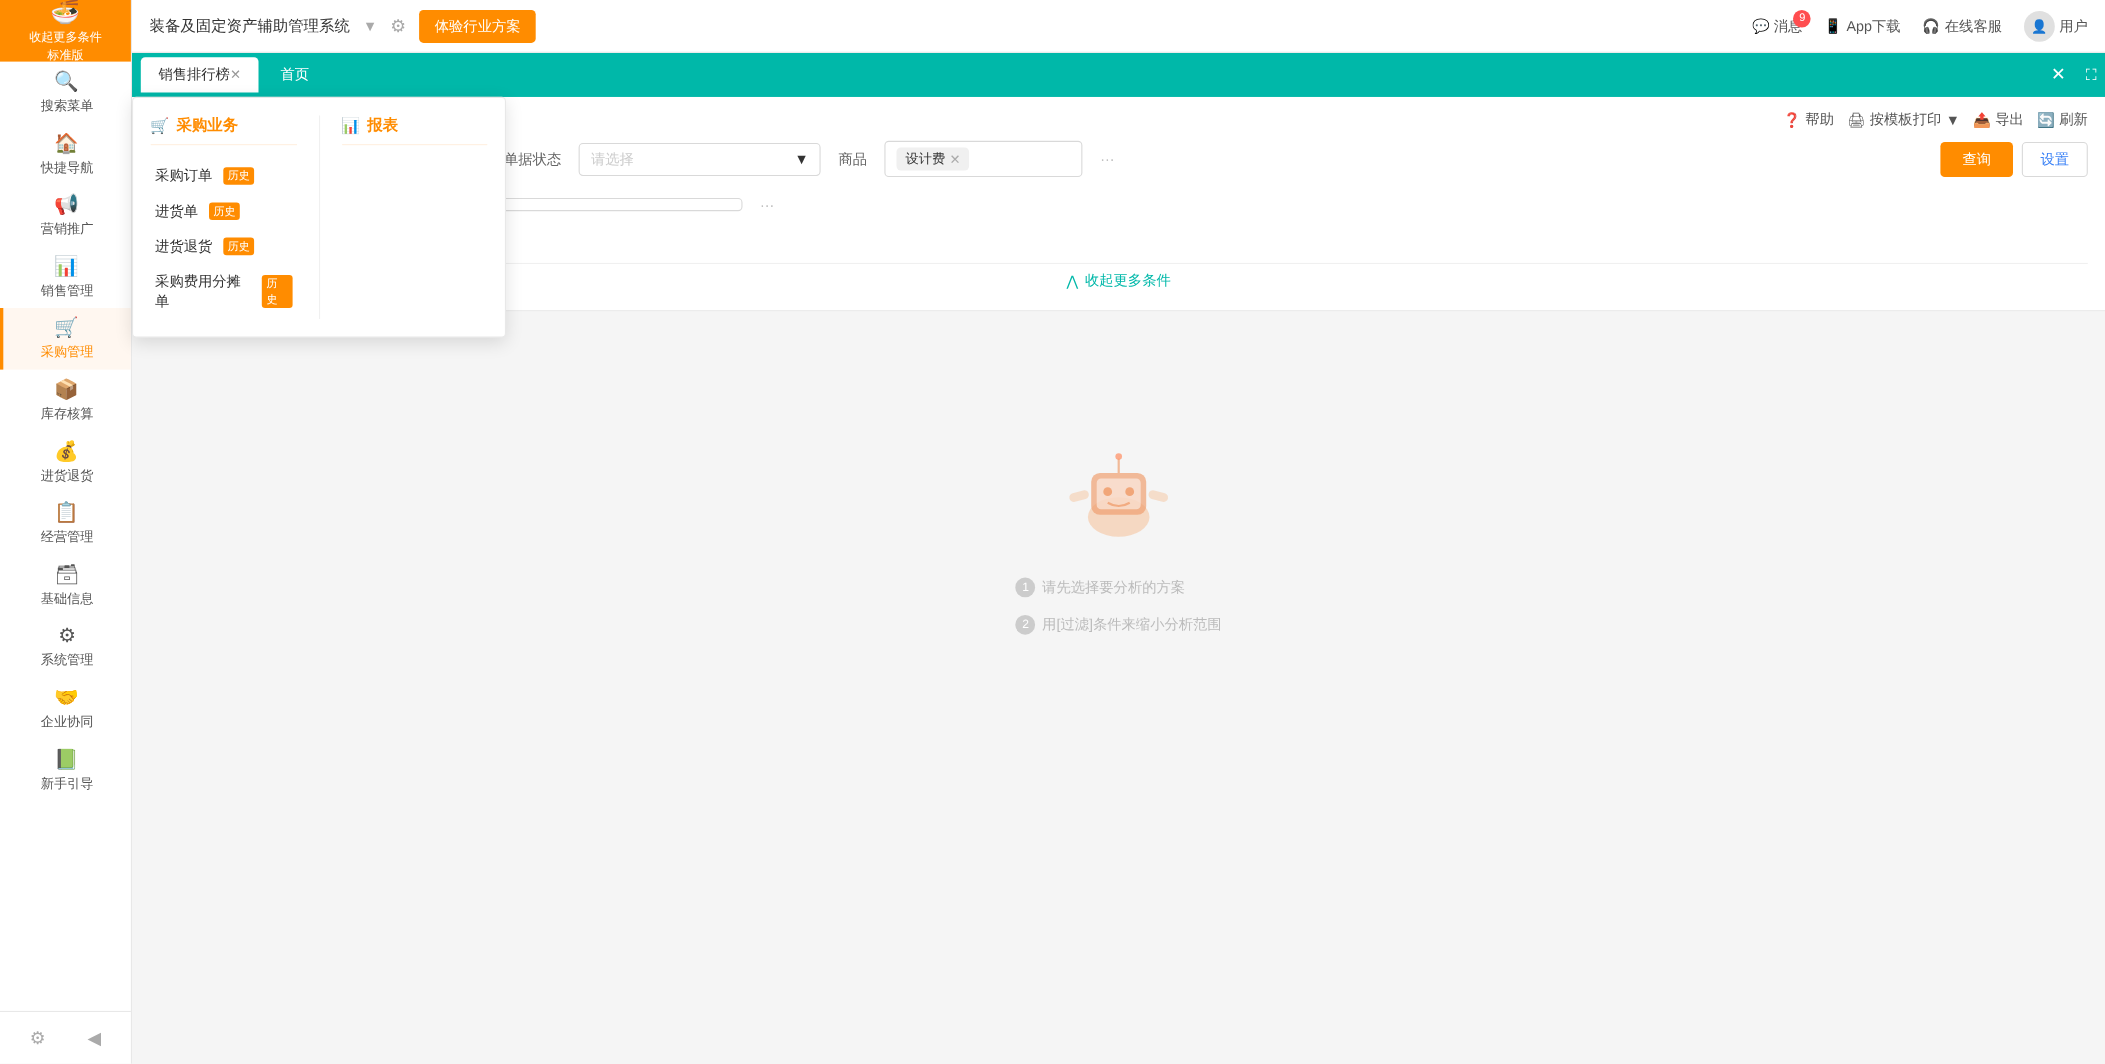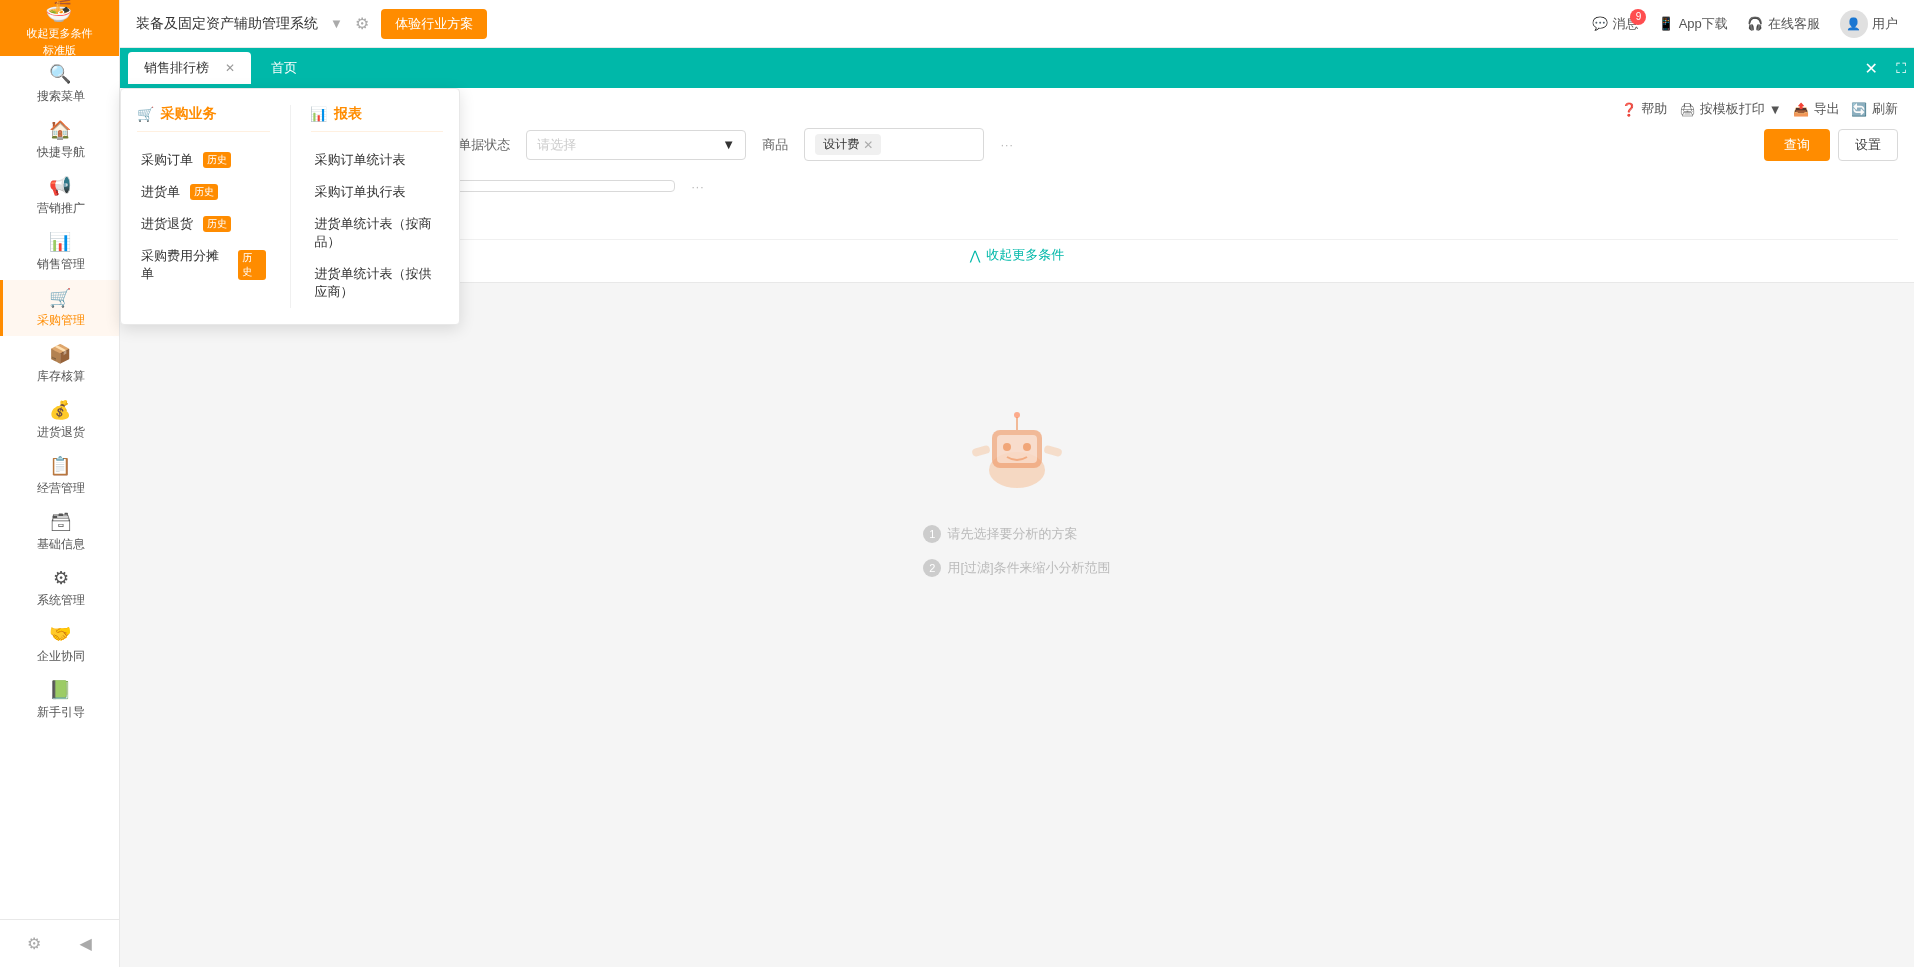--- a/index.html
+++ b/index.html
@@ -64,21 +64,21 @@
     }
 
     
     .tabbar {
       position: fixed; left: 120px; top: 48px; right: 0; height: 40px;
       background: #00b8a9; display: flex; align-items: center; padding: 0 8px; z-index: 98;
     }
     .tab {
       display: flex; align-items: center; height: 32px; padding: 0 16px;
       color: white; cursor: pointer; font-size: 13px; border-radius: 4px 4px 0 0;
-      gap: 16px; margin-right: 4px;
+      gap: 0; margin-right: 4px;
     }
     .tab.active { background: white; color: #333; }
     .tab-close { color: #999; font-size: 12px; cursor: pointer; }
     .tabbar-close { margin-left: auto; color: white; cursor: pointer; font-size: 16px; }
     .tabbar-expand { color: white; cursor: pointer; font-size: 14px; margin-left: 8px; }
 
     
     .main-content {
       position: fixed; left: 120px; top: 88px; right: 0; bottom: 0;
       background: #f5f5f5; overflow: auto;
@@ -106,21 +106,21 @@
     .filter-tag {
       display: flex; align-items: center; gap: 4px;
       background: #f0f0f0; border-radius: 4px; padding: 2px 8px; font-size: 12px;
     }
     .filter-tag-close { color: #aaa; cursor: pointer; }
     .btn-query {
       background: #ff8c00; color: white; border: none; padding: 6px 20px;
       border-radius: 4px; cursor: pointer; font-size: 13px;
     }
     .btn-setting {
-      background: white; color: #404040; border: 1px solid #d9d9d9; padding: 6px 16px;
+      background: white; color: #3b82f6; border: 1px solid #d9d9d9; padding: 6px 16px;
       border-radius: 4px; cursor: pointer; font-size: 13px;
     }
     .toolbar-top {
       display: flex; align-items: center; gap: 12px; margin-bottom: 10px;
       justify-content: flex-end;
     }
     .toolbar-btn {
       display: flex; align-items: center; gap: 4px; color: #555; cursor: pointer;
       font-size: 13px;
     }
@@ -419,28 +419,14 @@
           <span class="menu-badge">历史</span>
         </div>
       </div>
   </div>
   <div class="menu-divider"></div>
   <div class="menu-section">
     <div class="menu-section-title">
       <span>📊</span>
       <span>报表</span>
     </div>
-    <div id="report-menu-items">
-        <div class="menu-item">
-          <span>采购订单统计表</span>
-        </div>
-        <div class="menu-item">
-          <span>采购订单执行表</span>
-        </div>
-        <div class="menu-item">
-          <span>进货单统计表（按商品）</span>
-        </div>
-        <div class="menu-item">
-          <span>进货单统计表（按供应商）</span>
-        </div>
-      </div>
   </div>
 </div>
 
 </body></html>

